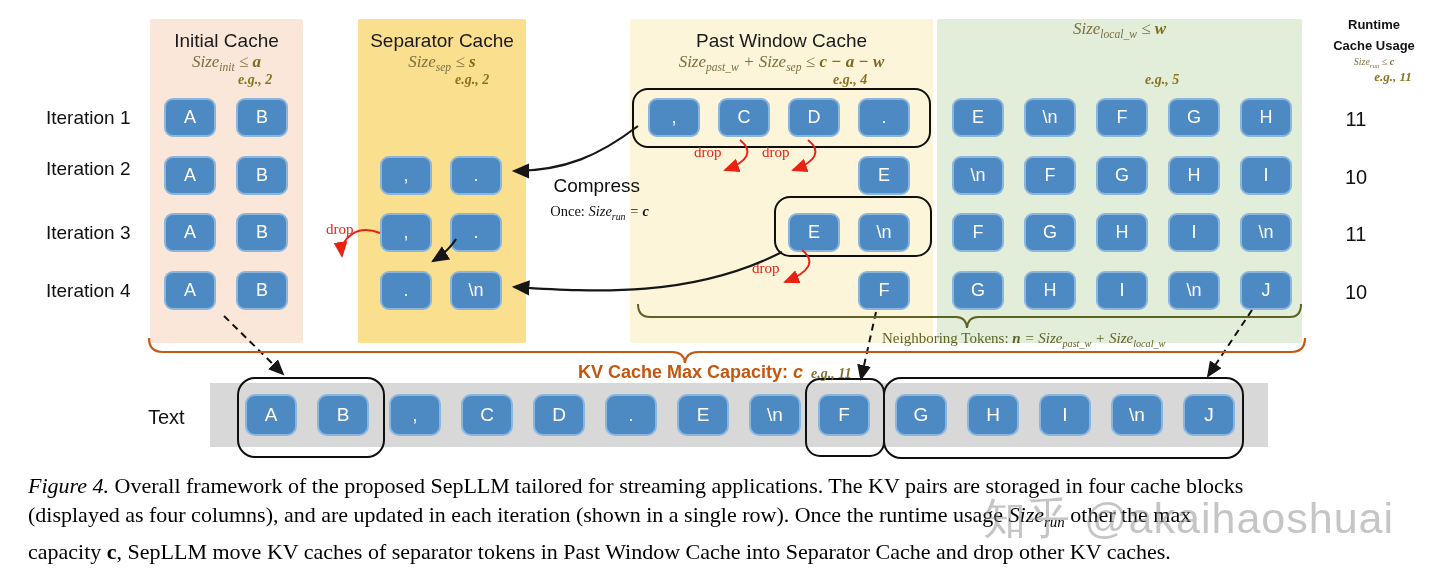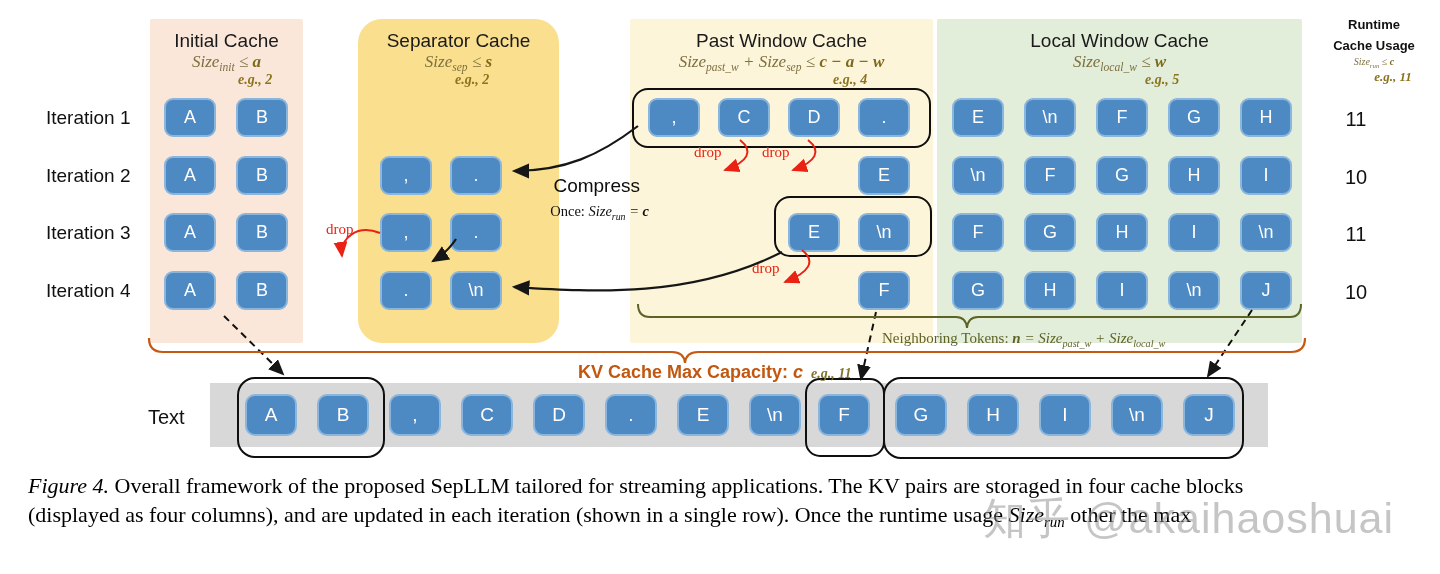--- a/index.html
+++ b/index.html
@@ -1,20 +1,20 @@
 <!DOCTYPE html>
 <html><head>
 <meta charset="utf-8">
 <style>
   html,body{margin:0;padding:0;background:#ffffff;}
   #canvas{position:relative;width:1440px;height:574px;background:#fff;overflow:hidden;
           font-family:"Liberation Sans",sans-serif;}
   .panel{position:absolute;top:19px;height:324px;border-radius:2px;}
   .panel-initial{left:150px;width:153px;background:#fbe7da;}
-  .panel-separator{left:358px;width:201px;background:#fadf8e;border-radius:24px;}
+  .panel-separator{left:358px;width:168px;background:#fadf8e;}
   .panel-past{left:630px;width:303px;background:#fdf5da;}
   .panel-local{left:937px;width:365px;background:#e2eeda;}
   .panel-title{margin-top:11px;text-align:center;font-size:19px;color:#1a1a1a;}
   .formula{margin-top:0;text-align:center;font-size:17px;color:#7e7040;
            font-family:"Liberation Serif",serif;font-style:italic;}
   .formula .bd{font-weight:bold;color:#7e6a1c;}
   .it{font-style:italic;} .bd{font-weight:bold;} .up{font-style:normal;}
   sub{font-size:.68em;}
   .eg{position:absolute;top:53px;font-family:"Liberation Serif",serif;font-style:italic;
       font-weight:bold;font-size:14px;color:#8a7420;}
@@ -74,21 +74,20 @@
     <div class="panel-title">Separator Cache</div>
     <div class="formula"><span>Size</span><sub>sep</sub><span> ≤ </span><span class="bd">s</span></div>
     <div class="eg">e.g., 2</div>
   </div>
   <div class="panel panel-past">
     <div class="panel-title">Past Window Cache</div>
     <div class="formula"><span>Size</span><sub>past_w</sub><span> + </span><span>Size</span><sub>sep</sub><span> ≤ </span><span class="bd">c − a − w</span></div>
     <div class="eg">e.g., 4</div>
   </div>
   <div class="panel panel-local">
-    <div class="panel-title">Local Window Cache</div>
     <div class="formula"><span>Size</span><sub>local_w</sub><span> ≤ </span><span class="bd">w</span></div>
     <div class="eg">e.g., 5</div>
   </div>
 
   <div class="runtime">
     <div class="rt-title">Runtime</div>
     <div class="rt-title">Cache Usage</div>
     <div class="formula"><span>Size</span><sub>run</sub><span> ≤ </span><span class="bd">c</span></div>
     <div class="eg2">e.g., 11</div>
   </div>
@@ -130,21 +129,21 @@
       <div class="tok" style="left: 1024px; top: 213px;">G</div>
       <div class="tok" style="left: 1096px; top: 213px;">H</div>
       <div class="tok" style="left: 1168px; top: 213px;">I</div>
       <div class="tok" style="left: 1240px; top: 213px;">\n</div>
       <div class="tok" style="left: 952px; top: 271px;">G</div>
       <div class="tok" style="left: 1024px; top: 271px;">H</div>
       <div class="tok" style="left: 1096px; top: 271px;">I</div>
       <div class="tok" style="left: 1168px; top: 271px;">\n</div>
       <div class="tok" style="left: 1240px; top: 271px;">J</div>
       <div class="iter" style="top: 107px;">Iteration 1</div>
-      <div class="iter" style="top: 165px;">Iteration 2</div>
+      <div class="iter" style="top: 158px;">Iteration 2</div>
       <div class="iter" style="top: 222px;">Iteration 3</div>
       <div class="iter" style="top: 280px;">Iteration 4</div>
       <div class="runval" style="top: 108px;">11</div>
       <div class="runval" style="top: 166px;">10</div>
       <div class="runval" style="top: 223px;">11</div>
       <div class="runval" style="top: 281px;">10</div>
     </div>
 
   <div class="encl encl-past-r1"></div>
   <div class="encl encl-past-r3"></div>
@@ -203,16 +202,17 @@
     <path d="M 876 312 L 861 379" fill="none" stroke="#111" stroke-width="2" stroke-dasharray="7 5" marker-end="url(#ab)"></path>
     <path d="M 1252 310 L 1208 376" fill="none" stroke="#111" stroke-width="2" stroke-dasharray="7 5" marker-end="url(#ab)"></path>
 
     <path d="M 638 304 Q 638 317 650 317 L 956 317 Q 966 317 967 328 Q 968 317 978 317 L 1290 317 Q 1301 317 1301 304" fill="none" stroke="#5d6225" stroke-width="2"></path>
     <path d="M 149 338 Q 149 352 163 352 L 672 352 Q 684 352 685 363 Q 686 352 698 352 L 1291 352 Q 1305 352 1305 338" fill="none" stroke="#c65911" stroke-width="2.2"></path>
   </svg>
 
   <div class="caption">
     <div><span class="it">Figure 4.</span><span> Overall framework of the proposed SepLLM tailored for streaming applications. The KV pairs are storaged in four cache blocks</span></div>
     <div><span>(displayed as four columns), and are updated in each iteration (shown in a single row). Once the runtime usage </span><span class="it">Size</span><sub class="it">run</sub><span> other the max</span></div>
+    <div><span>capacity </span><span class="bd">c</span><span>, SepLLM move KV caches of separator tokens in Past Window Cache into Separator Cache and drop other KV caches.</span></div>
   </div>
   <div class="watermark">知乎 @akaihaoshuai</div>
 
 </div>
 
 </body></html>

